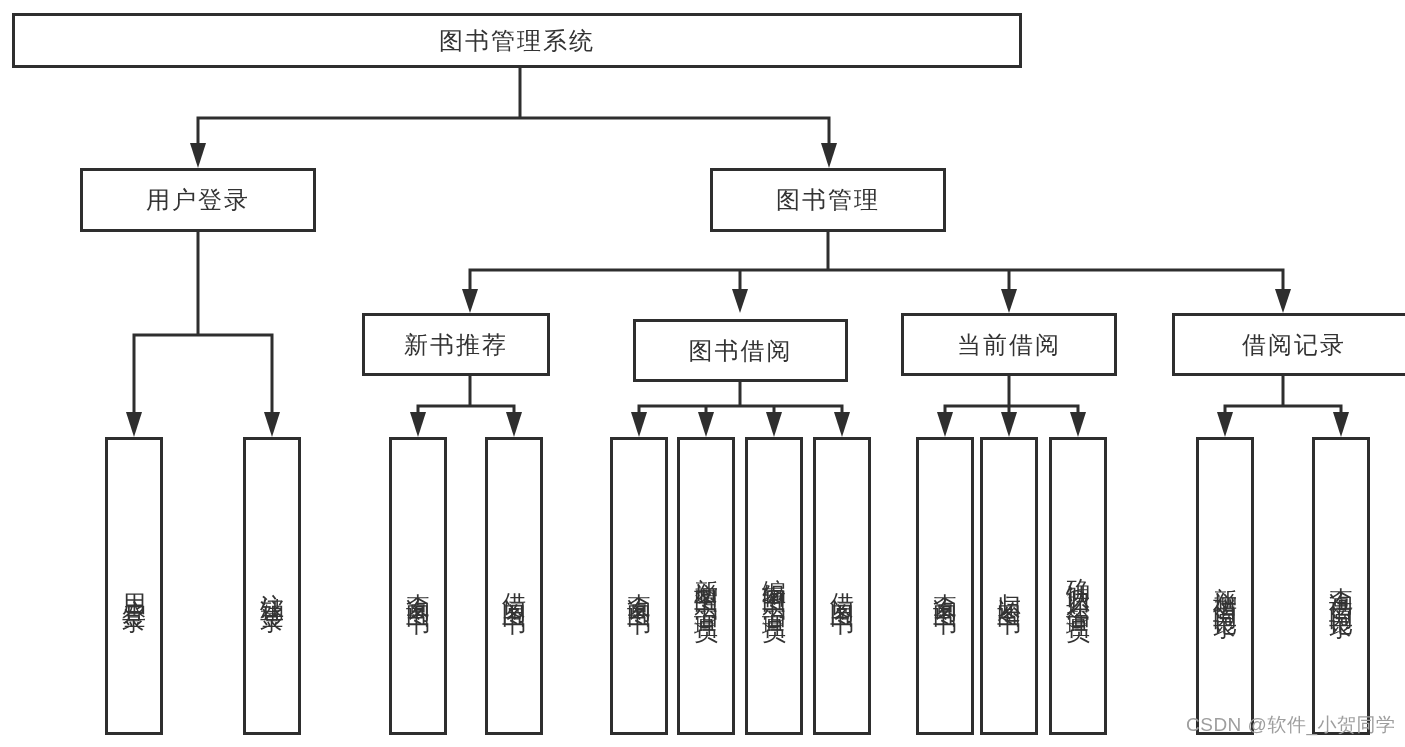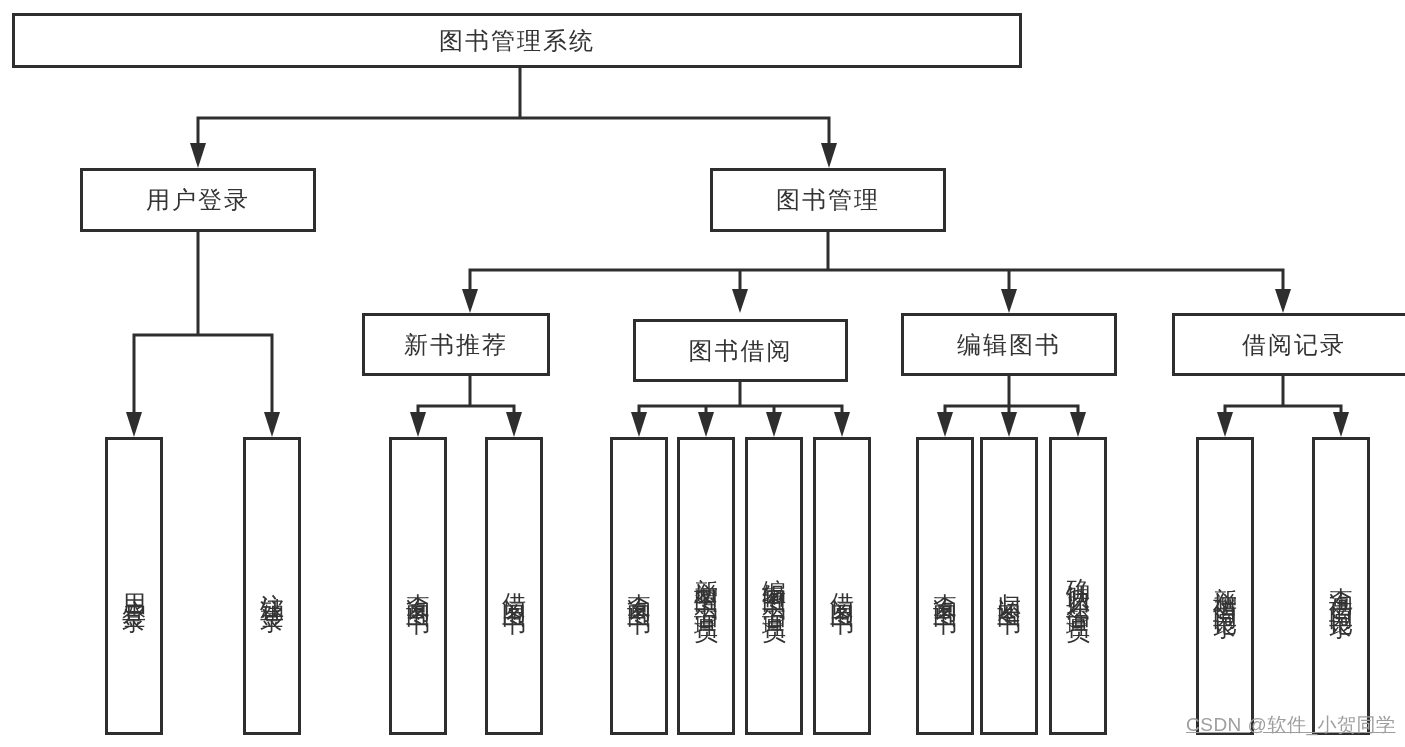--- a/index.html
+++ b/index.html
@@ -18,21 +18,21 @@
   .vnode{
     position:absolute;box-sizing:border-box;border:3px solid #2e2e2e;background:#ffffff;
     display:flex;align-items:center;justify-content:center;
   }
   .vtext{
     writing-mode:vertical-rl;text-orientation:mixed;
     font-size:24px;letter-spacing:6px;line-height:1;color:#333333;white-space:nowrap;
   }
   .watermark{
     position:absolute;left:1186px;top:712px;font-size:19px;letter-spacing:0.5px;
-    color:#9e9e9e;white-space:nowrap;text-decoration:underline;
+    color:#9e9e9e;white-space:nowrap;
   }
 </style>
 </head>
 <body>
 
 <div class="canvas">
 
   <svg class="wires" viewBox="0 0 1405 747" xmlns="http://www.w3.org/2000/svg" aria-hidden="true">
 
     <path d="M520 68 V118"></path>
@@ -80,21 +80,21 @@
     <polygon points="1333,412 1349,412 1341,437"></polygon>
   </svg>
 
   <div class="node" style="left:12px;top:13px;width:1010px;height:55px;text-align:right;">图书管理系统</div>
 
   <div class="node" style="left:80px;top:168px;width:236px;height:64px;">用户登录</div>
   <div class="node" style="left:710px;top:168px;width:236px;height:64px;">图书管理</div>
 
   <div class="node" style="left:362px;top:313px;width:188px;height:63px;">新书推荐</div>
   <div class="node" style="left:633px;top:313px;width:215px;height:63px;margin-top:6px;">图书借阅</div>
-  <div class="node" style="left:901px;top:313px;width:216px;height:63px;">编辑图书</div>
+  <div class="node" style="left:901px;top:313px;width:216px;height:63px;">当前借阅</div>
   <div class="node" style="left:1172px;top:313px;width:244px;height:63px;font-family:Liberation Serif, serif;">借阅记录</div>
 
   <div class="vnode" style="left:105px;top:437px;width:58px;height:298px;">
     <span class="vtext">用户登录</span>
   </div>
   <div class="vnode" style="left:243px;top:437px;width:58px;height:298px;">
     <span class="vtext">注销登录</span>
   </div>
 
   <div class="vnode" style="left:389px;top:437px;width:58px;height:298px;">

